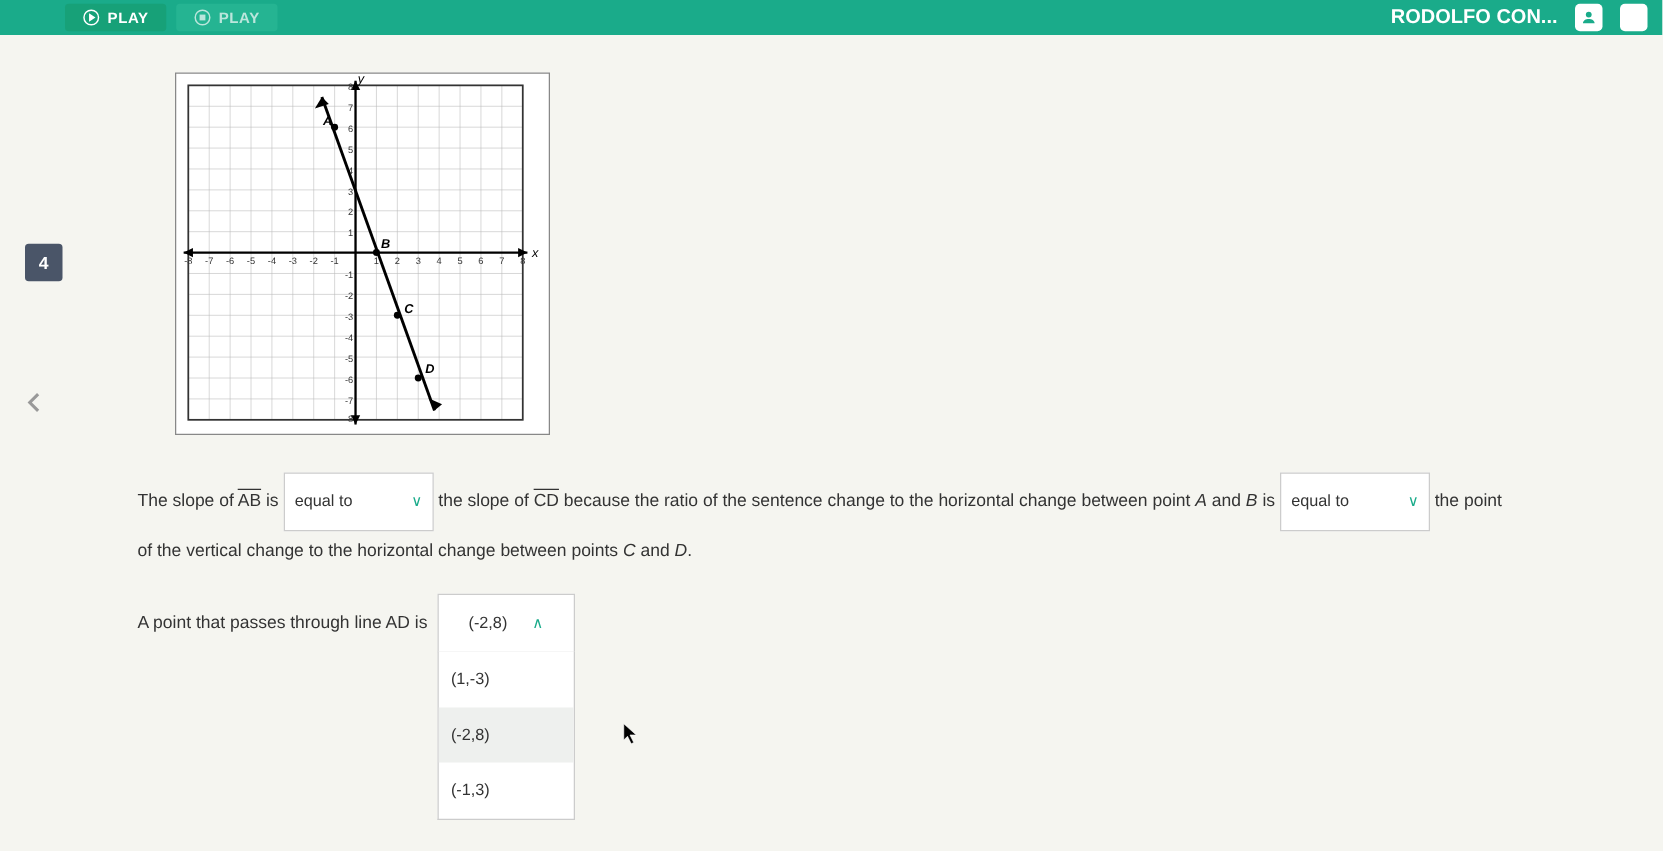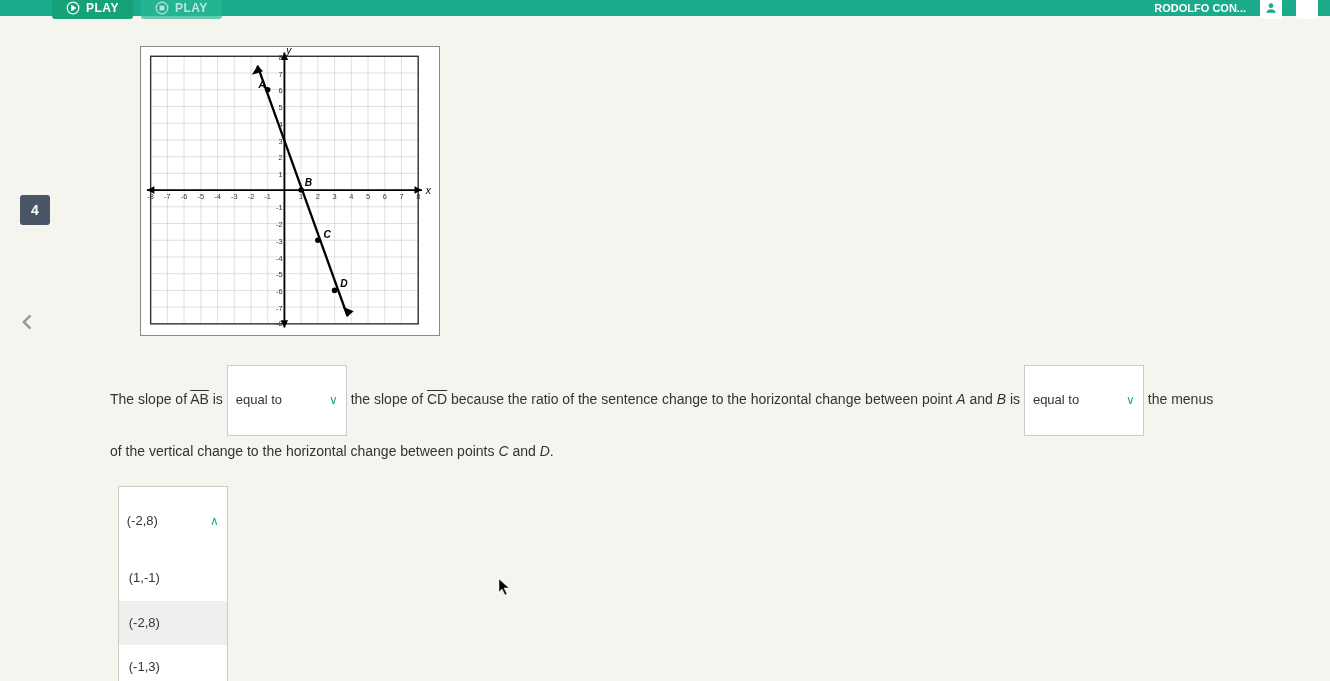--- a/index.html
+++ b/index.html
@@ -6,21 +6,21 @@
     body {
       font-family: Arial, sans-serif;
       background: #f5f5f0;
       width: 1330px;
       height: 681px;
       overflow: hidden;
       position: relative;
     }
     .topbar {
       background: #1aab8a;
-      height: 16px;
+      height: 28px;
       display: flex;
       align-items: center;
       padding: 0 12px;
       gap: 8px;
     }
     .btn {
       display: flex;
       align-items: center;
       gap: 6px;
       padding: 4px 14px;
@@ -33,21 +33,21 @@
     }
     .btn-play { background: #17a178; margin-left: 40px;}
     .btn-stop { background: #2bb896; opacity: 0.7; }
     .btn svg { width: 14px; height: 14px; }
     .user-area {
       margin-left: auto;
       display: flex;
       align-items: center;
       gap: 14px;
       color: #fff;
-      font-size: 11px;
+      font-size: 16px;
       font-weight: bold;
     }
     .user-sq {
       width: 22px; height: 22px;
       background: #fff;
       border-radius: 4px;
       display:flex;align-items:center;justify-content:center;
     }
     .content {
       padding: 30px 60px 30px 110px;
@@ -96,21 +96,21 @@
       line-height: 2.2;
       margin-bottom: 20px;
     }
     .overline { text-decoration: overline; }
     .ital { font-style: italic; }
     .dd {
       display: inline-flex;
       align-items: center;
       border: 1px solid #ccc;
       background: #fff;
-      padding: 20px 8px;
+      padding: 8px 8px;
       min-width: 120px;
       font-size: 13px;
       position: relative;
       vertical-align: middle;
       justify-content: space-between;
       gap: 20px;
       cursor: pointer;
     }
     .dd .chev { color: #1aab8a; font-size: 12px; }
     .dd.open { min-width: 110px; }
@@ -294,31 +294,31 @@
     <span>The slope of </span><span class="overline">AB</span><span> is </span>
     <span class="dd">
       <span>equal to</span>
       <span class="chev">∨</span>
     </span>
     <span> the slope of  </span><span class="overline">CD</span><span> because the ratio of the sentence change to the horizontal change between point </span><span class="ital">A</span><span> and </span><span class="ital">B</span><span> is </span>
     <span class="dd">
       <span>equal to</span>
       <span class="chev">∨</span>
     </span>
-    <span> the menus</span><br>
+    <span> the point</span><br>
     <span>of the vertical change to the horizontal change between points </span><span class="ital">C</span><span> and </span><span class="ital">D</span><span>.</span>
   </div>
 
   <div class="sentence">
-    &nbsp;
-    <span class="dd open" style="min-width:110px;">
+    <span>A point that passes through line AD is</span>&nbsp;
+    <span class="dd open" style="min-width:110px;justify-content:center;">
       <span>(-2,8)</span>
       <span class="chev">∧</span>
       <div class="dd-panel">
-        <div class="dd-opt">(1,-1)</div>
+        <div class="dd-opt">(1,-3)</div>
         <div class="dd-opt hov">(-2,8)</div>
         <div class="dd-opt">(-1,3)</div>
       </div>
     </span>
   </div>
 
 </div>
 
 <div class="cursor-arrow">
   <svg width="14" height="18" viewBox="0 0 14 18">

